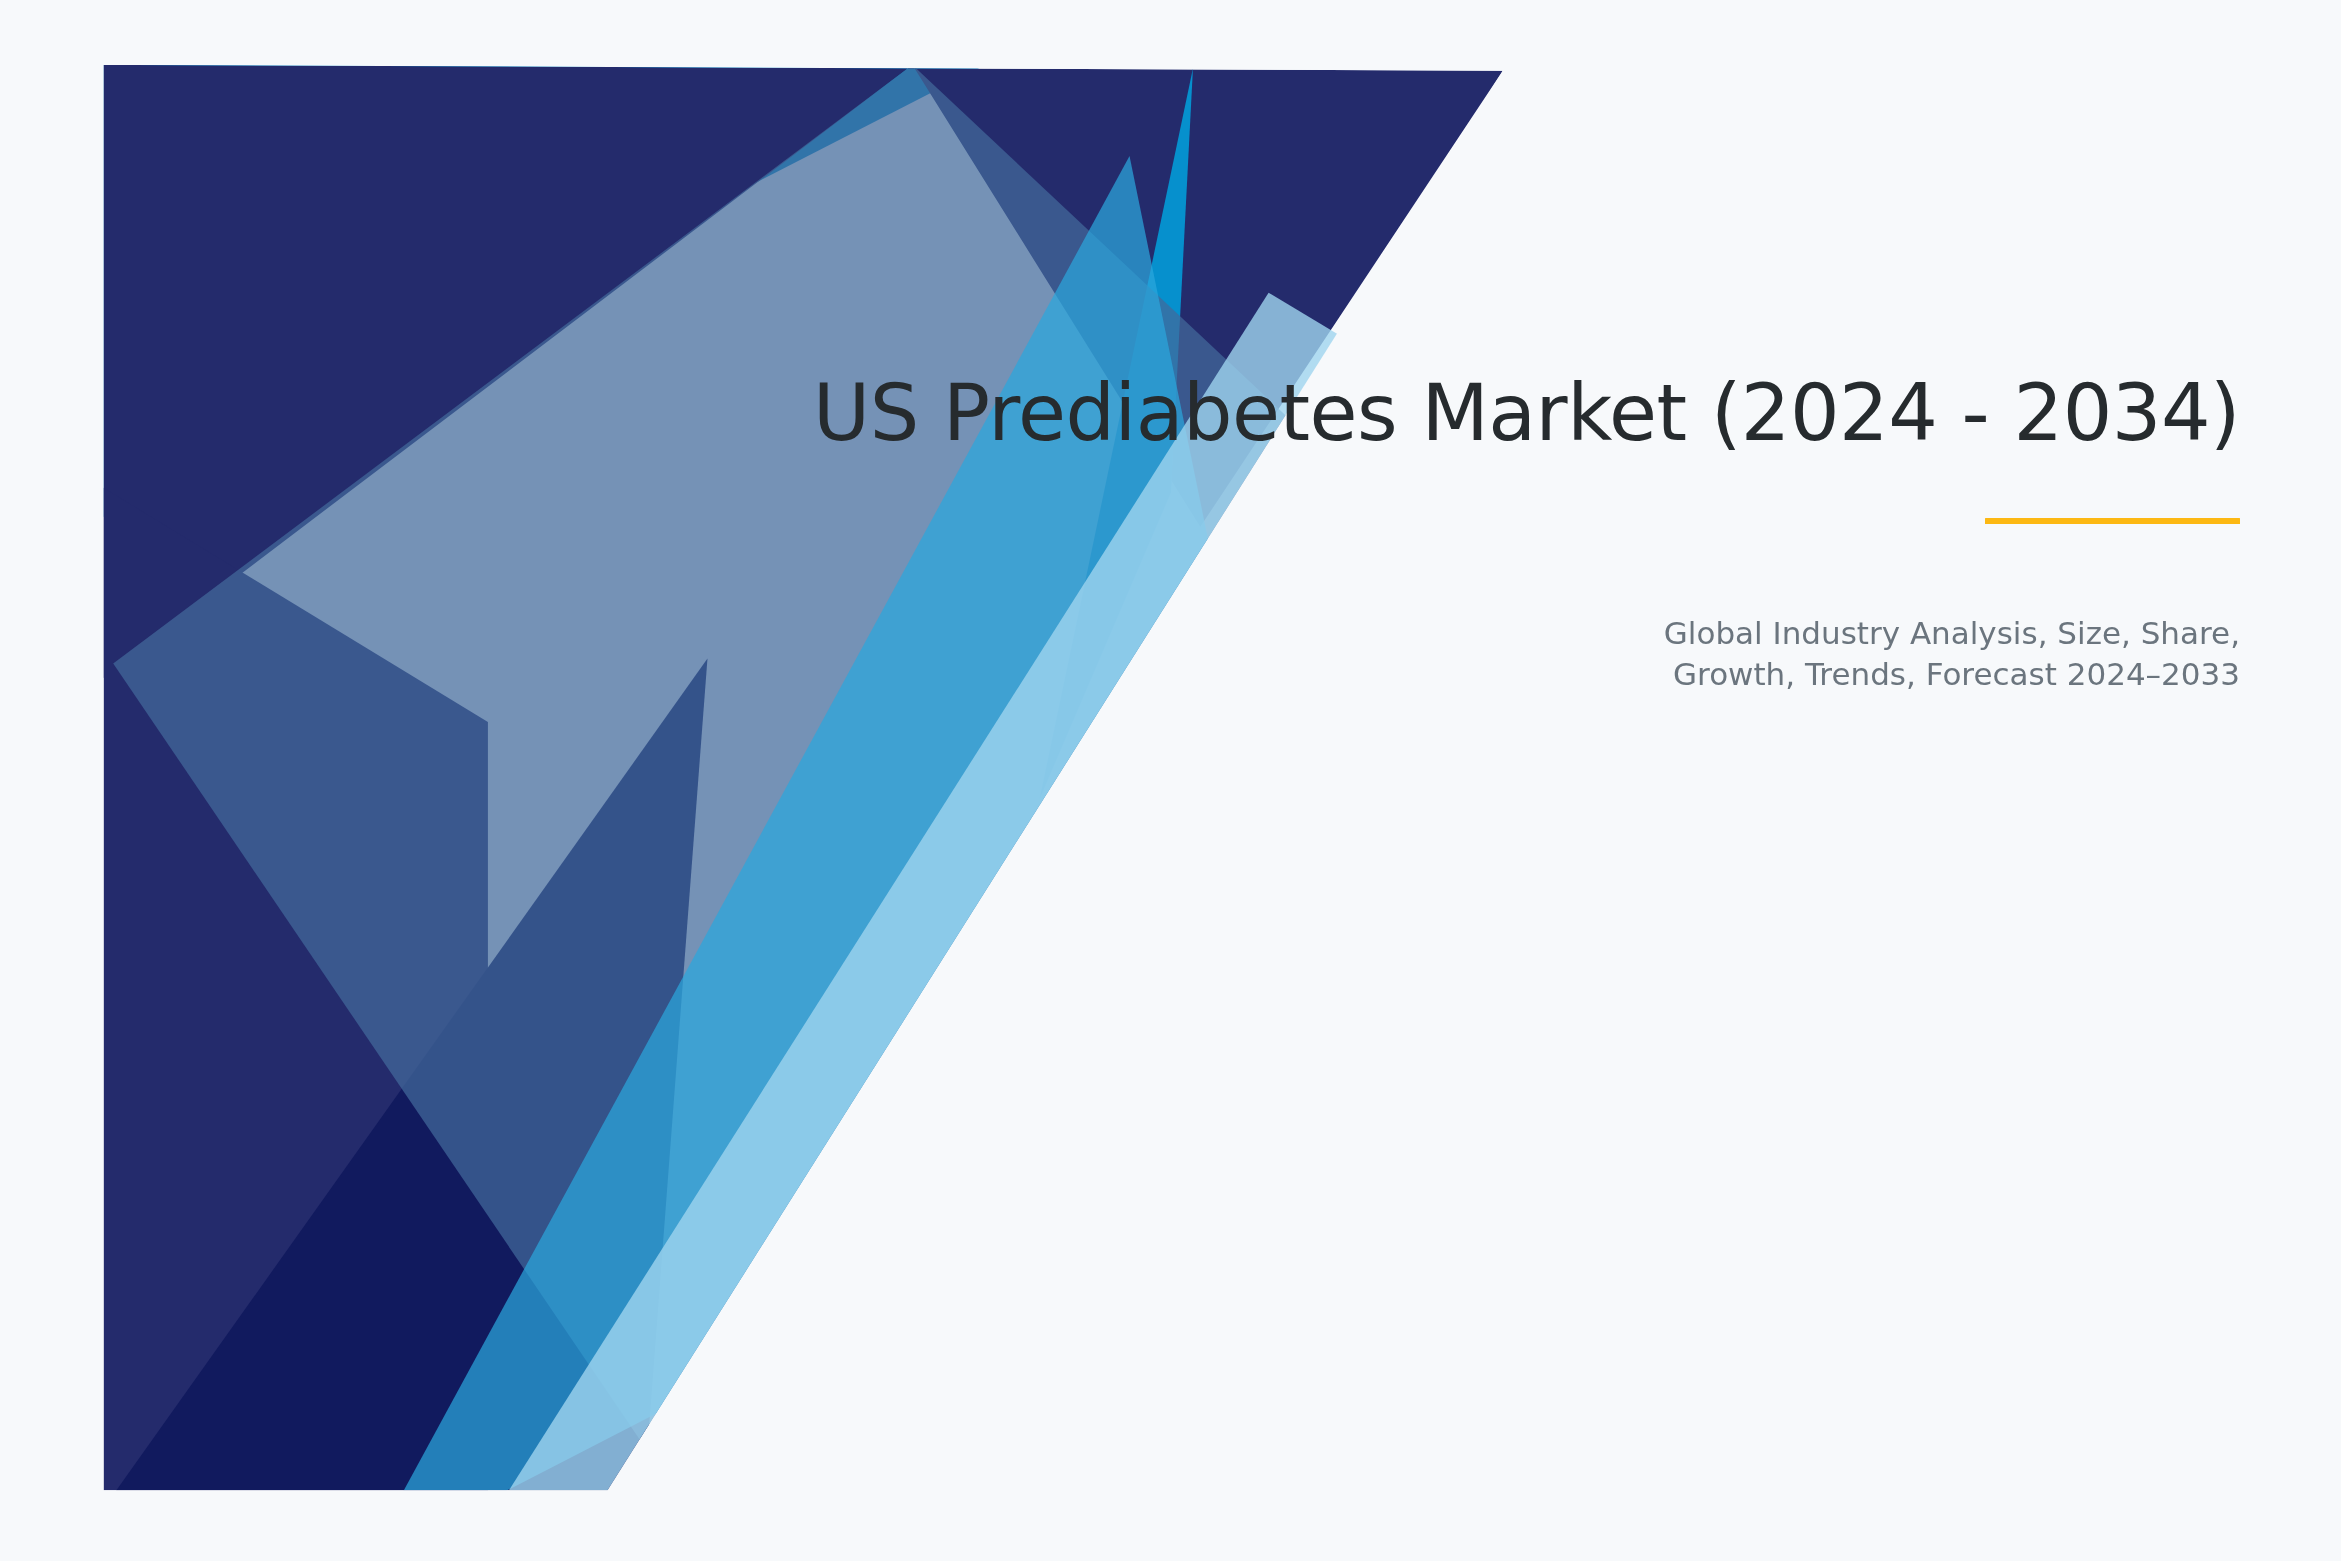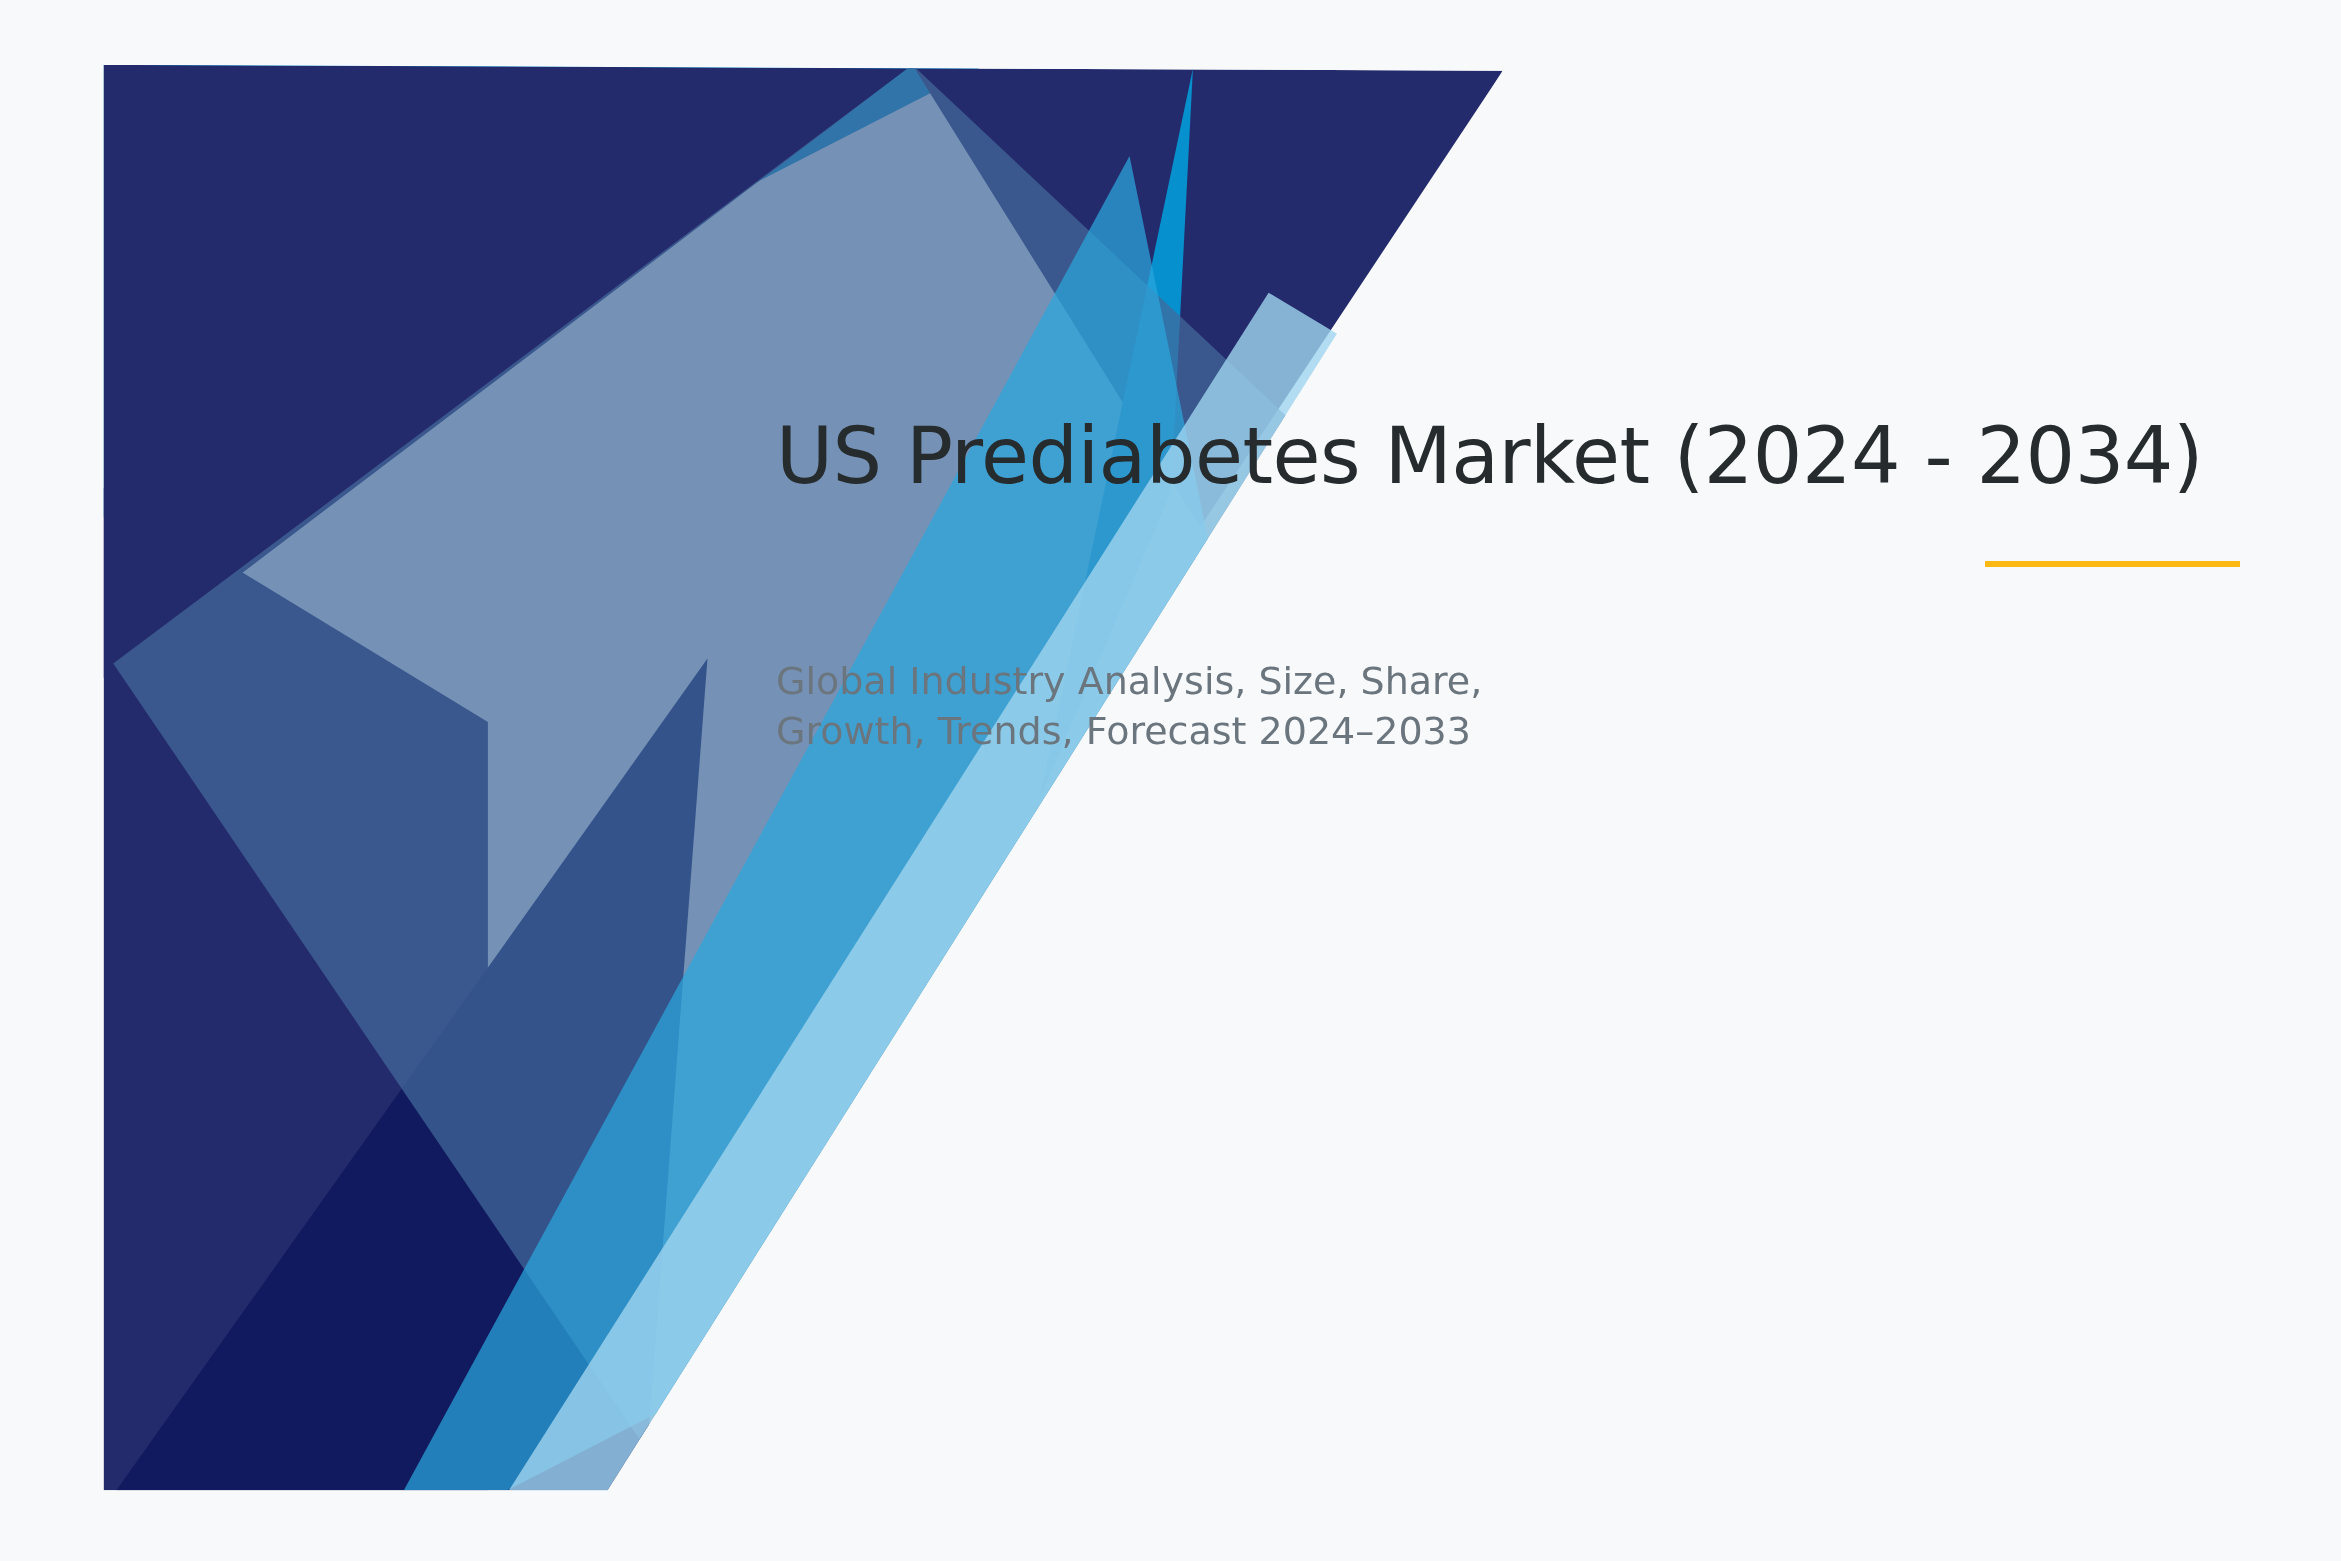--- a/index.html
+++ b/index.html
@@ -21,22 +21,21 @@
     top: 0;
     width: 2342px;
     height: 1561px;
     pointer-events: none;
   }
   #text-block {
     position: absolute;
     right: 102px;
     top: 371px;
     width: 1464px;
-    text-align: left;
-    margin-top: 43px;
+    text-align: right;
   }
   #cover-title {
     font-size: 78px;
     line-height: 1.08;
     color: #262b2e;
     font-weight: 400;
     letter-spacing: -0.5px;
     margin: 0;
     white-space: nowrap;
   }
@@ -47,21 +46,21 @@
   }
   #accent-rule {
     width: 255px;
     height: 5.9px;
     background: #fcb813;
     border-radius: 0.5px;
   }
   #cover-subtitle {
     margin: 0;
     margin-top: 89px;
-    font-size: 38px;
+    font-size: 31px;
     line-height: 1.32;
     color: #6b757e;
     font-weight: 400;
   }
   .subtitle-line { display: block; }
 </style>
 </head>
 <body>
 
 <div id="page" style="background: rgb(247, 249, 251);">

